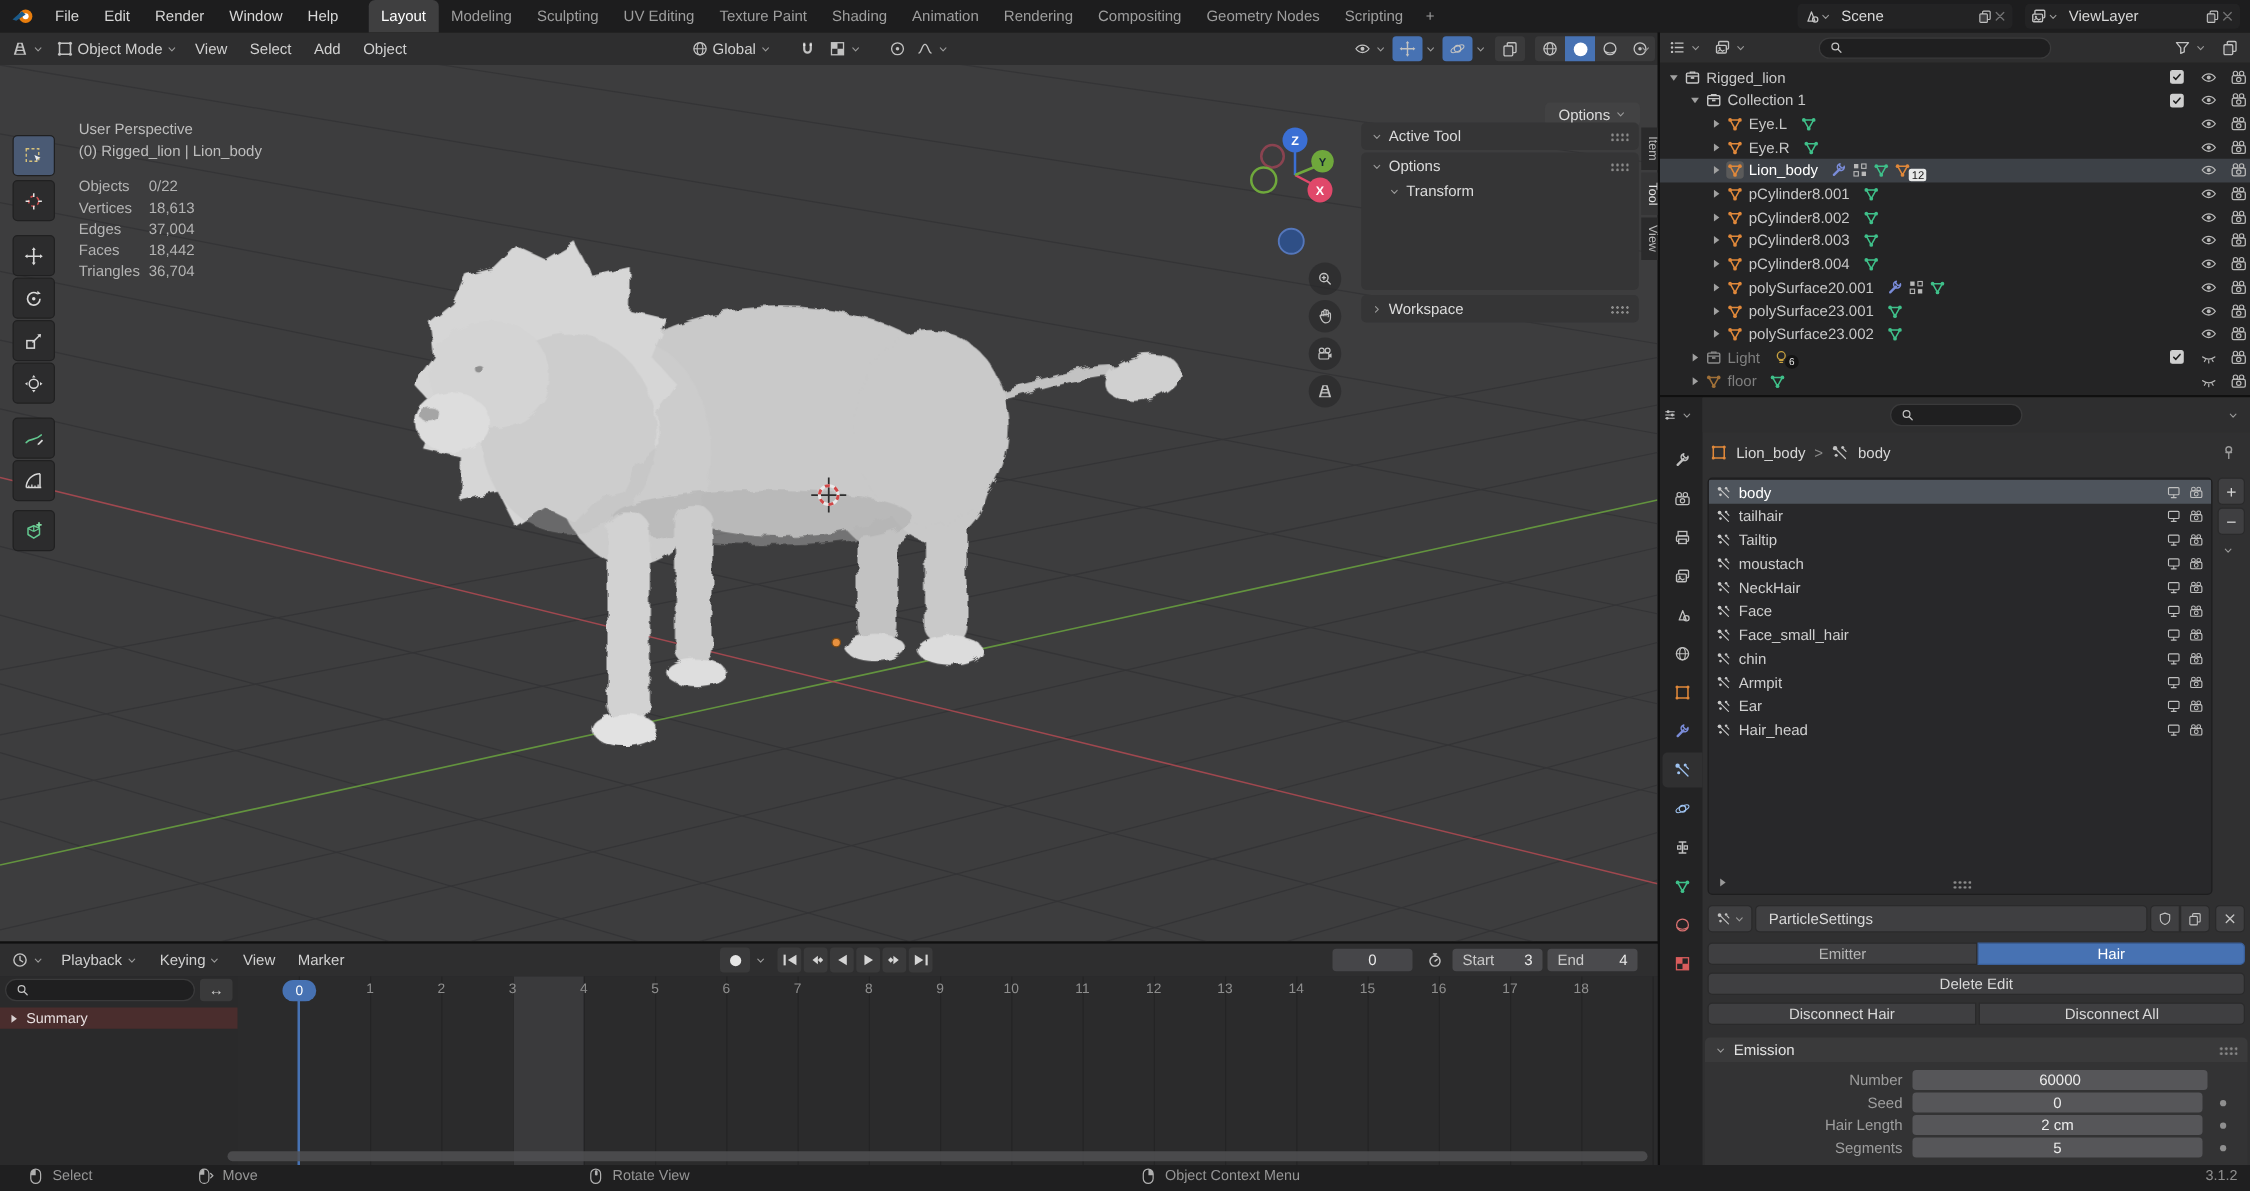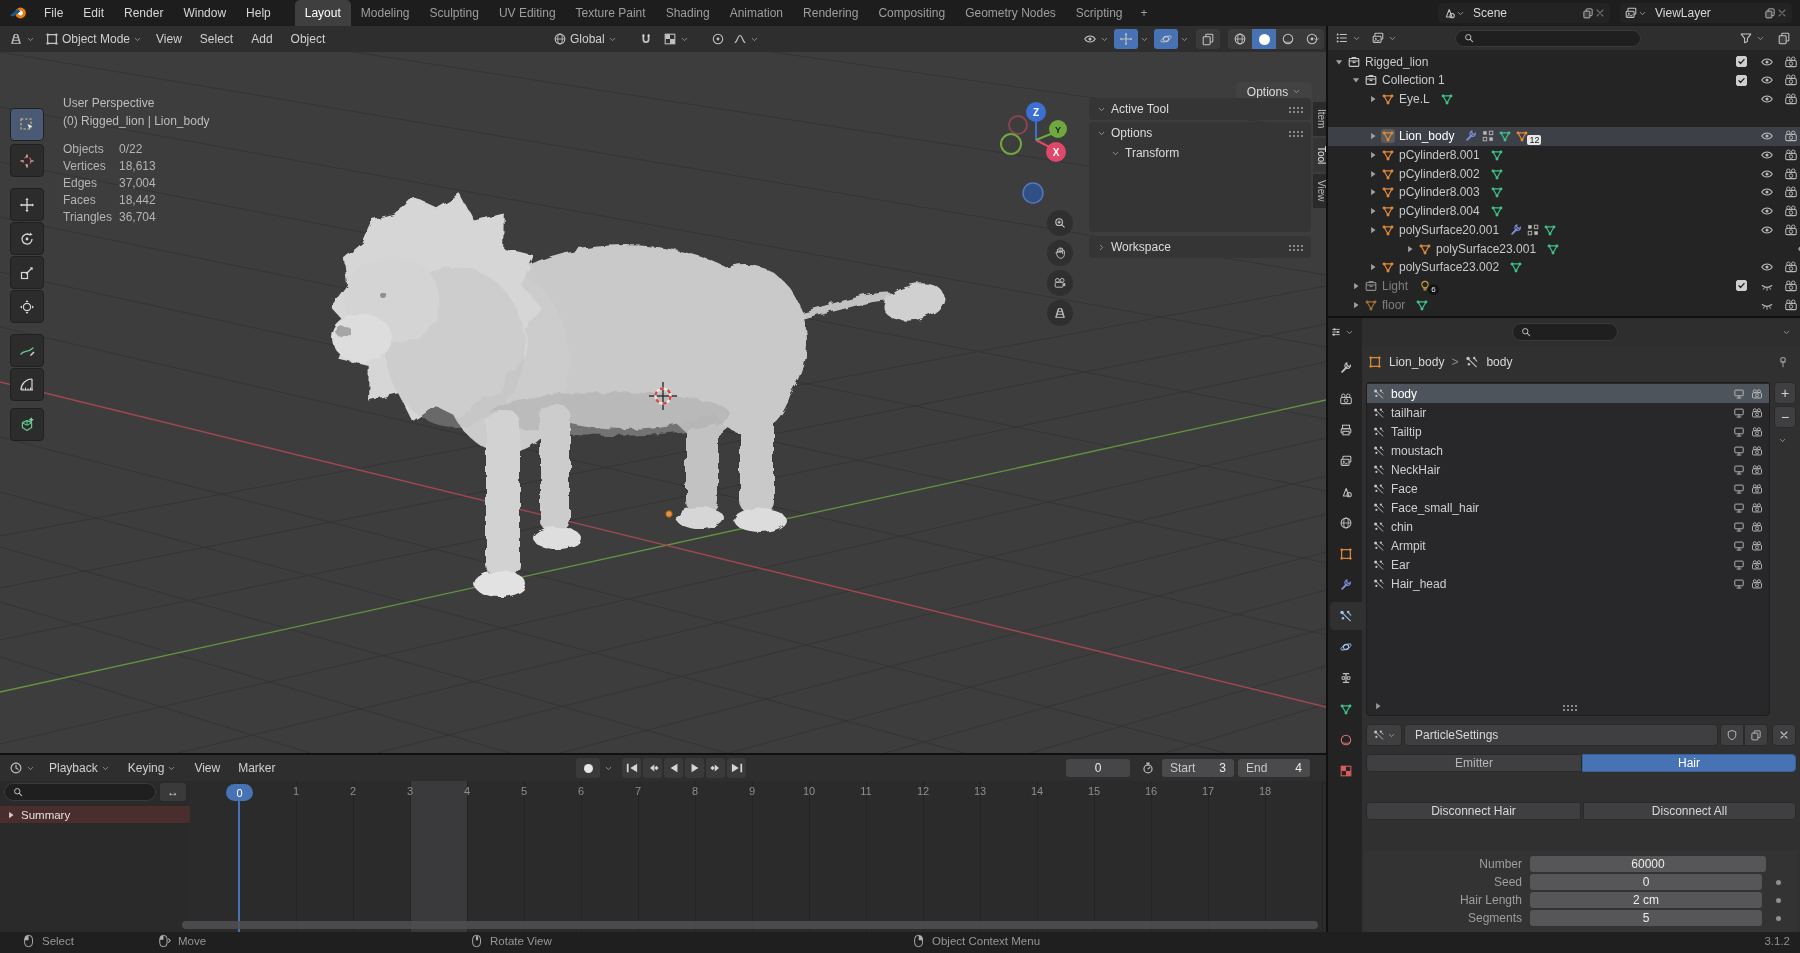--- a/index.html
+++ b/index.html
@@ -1167,20 +1167,51 @@
               <svg>
                 <use href="#s-eye"></use>
               </svg>
             </span>
             <span class="icon i14" style="position: absolute; left: 456px; color: rgb(184, 184, 184);">
               <svg>
                 <use href="#s-camera"></use>
               </svg>
             </span>
           </div>
+          <div class="ol-row" style="top: 56.1px;">
+            <span style="width: 40px;"></span>
+            <span class="icon i10" style="color: rgb(160, 160, 160);">
+              <svg>
+                <use href="#s-trir"></use>
+              </svg>
+            </span>
+            <span class="icon i14" style="color: rgb(224, 136, 58); margin-left: 3px;">
+              <svg>
+                <use href="#s-meshtri"></use>
+              </svg>
+            </span>
+            <span class="ol-label">Eye.R</span>
+            <span class="row" style="margin-left: 10px; gap: 3px;">
+              <span class="icon i14" style="color: rgb(63, 192, 138);">
+                <svg>
+                  <use href="#s-meshtri"></use>
+                </svg>
+              </span>
+            </span>
+            <span class="icon i14" style="position: absolute; left: 432px; color: rgb(184, 184, 184);">
+              <svg>
+                <use href="#s-eye"></use>
+              </svg>
+            </span>
+            <span class="icon i14" style="position: absolute; left: 456px; color: rgb(184, 184, 184);">
+              <svg>
+                <use href="#s-camera"></use>
+              </svg>
+            </span>
+          </div>
           <div class="ol-row sel" style="top: 74.8px;">
             <span style="width: 40px;"></span>
             <span class="icon i10" style="color: rgb(160, 160, 160);">
               <svg>
                 <use href="#s-trir"></use>
               </svg>
             </span>
             <span class="icon i14" style="color: rgb(224, 136, 58); margin-left: 3px; background: rgb(90, 90, 90); border-radius: 3px;">
               <svg>
                 <use href="#s-meshtri"></use>
@@ -1379,21 +1410,21 @@
               <svg>
                 <use href="#s-eye"></use>
               </svg>
             </span>
             <span class="icon i14" style="position: absolute; left: 456px; color: rgb(184, 184, 184);">
               <svg>
                 <use href="#s-camera"></use>
               </svg>
             </span>
           </div>
-          <div class="ol-row" style="top: 187px; margin-left: 37px;">
+          <div class="ol-row" style="top: 187px;">
             <span style="width: 40px;"></span>
             <span class="icon i10" style="color: rgb(160, 160, 160);">
               <svg>
                 <use href="#s-trir"></use>
               </svg>
             </span>
             <span class="icon i14" style="color: rgb(224, 136, 58); margin-left: 3px;">
               <svg>
                 <use href="#s-meshtri"></use>
               </svg>
@@ -1925,27 +1956,40 @@
             </span>
           </div>
 
         <div class="btn" style="left:4px;top:436px;width:216px;height:18px;border-radius:4px 0 0 4px;color:#b6b6b6">
             <span>Emitter</span>
           </div>
         <div class="btn blue" style="left:220px;top:436px;width:214px;height:18px;border-radius:0 4px 4px 0">
             <span>Hair</span>
           </div>
 
+        <div class="btn" style="left:4px;top:460px;width:430px;height:18px">
+            <span>Delete Edit</span>
+          </div>
         <div class="btn" style="left:4px;top:484px;width:215px;height:18px;border-radius:4px 0 0 4px">
             <span>Disconnect Hair</span>
           </div>
         <div class="btn" style="left:221px;top:484px;width:213px;height:18px;border-radius:0 4px 4px 0">
             <span>Disconnect All</span>
           </div>
 
+        <div class="panel-hdr" style="left:2px;top:512px;width:434px;height:20px">
+          <span class="icon chev">
+              <svg>
+                <use href="#s-chev"></use>
+              </svg>
+            </span>
+          <span>Emission</span>
+          <span style="flex:1"></span>
+            <span class="grip"></span>
+        </div>
         <div class="abs" style="left:2px;top:532px;width:434px;height:82px;background:#333334"></div>
         <div id="emission-rows">
             <div class="flabel" style="left: 2px; top: 539px; width: 158px;">Number</div>
             <div class="field" style="left: 168px; top: 538px; width: 236px;">
               <span>60000</span>
             </div>
             <div class="flabel" style="left: 2px; top: 557px; width: 158px;">Seed</div>
             <div class="field" style="left: 168px; top: 556px; width: 232px;">
               <span>0</span>
             </div>

